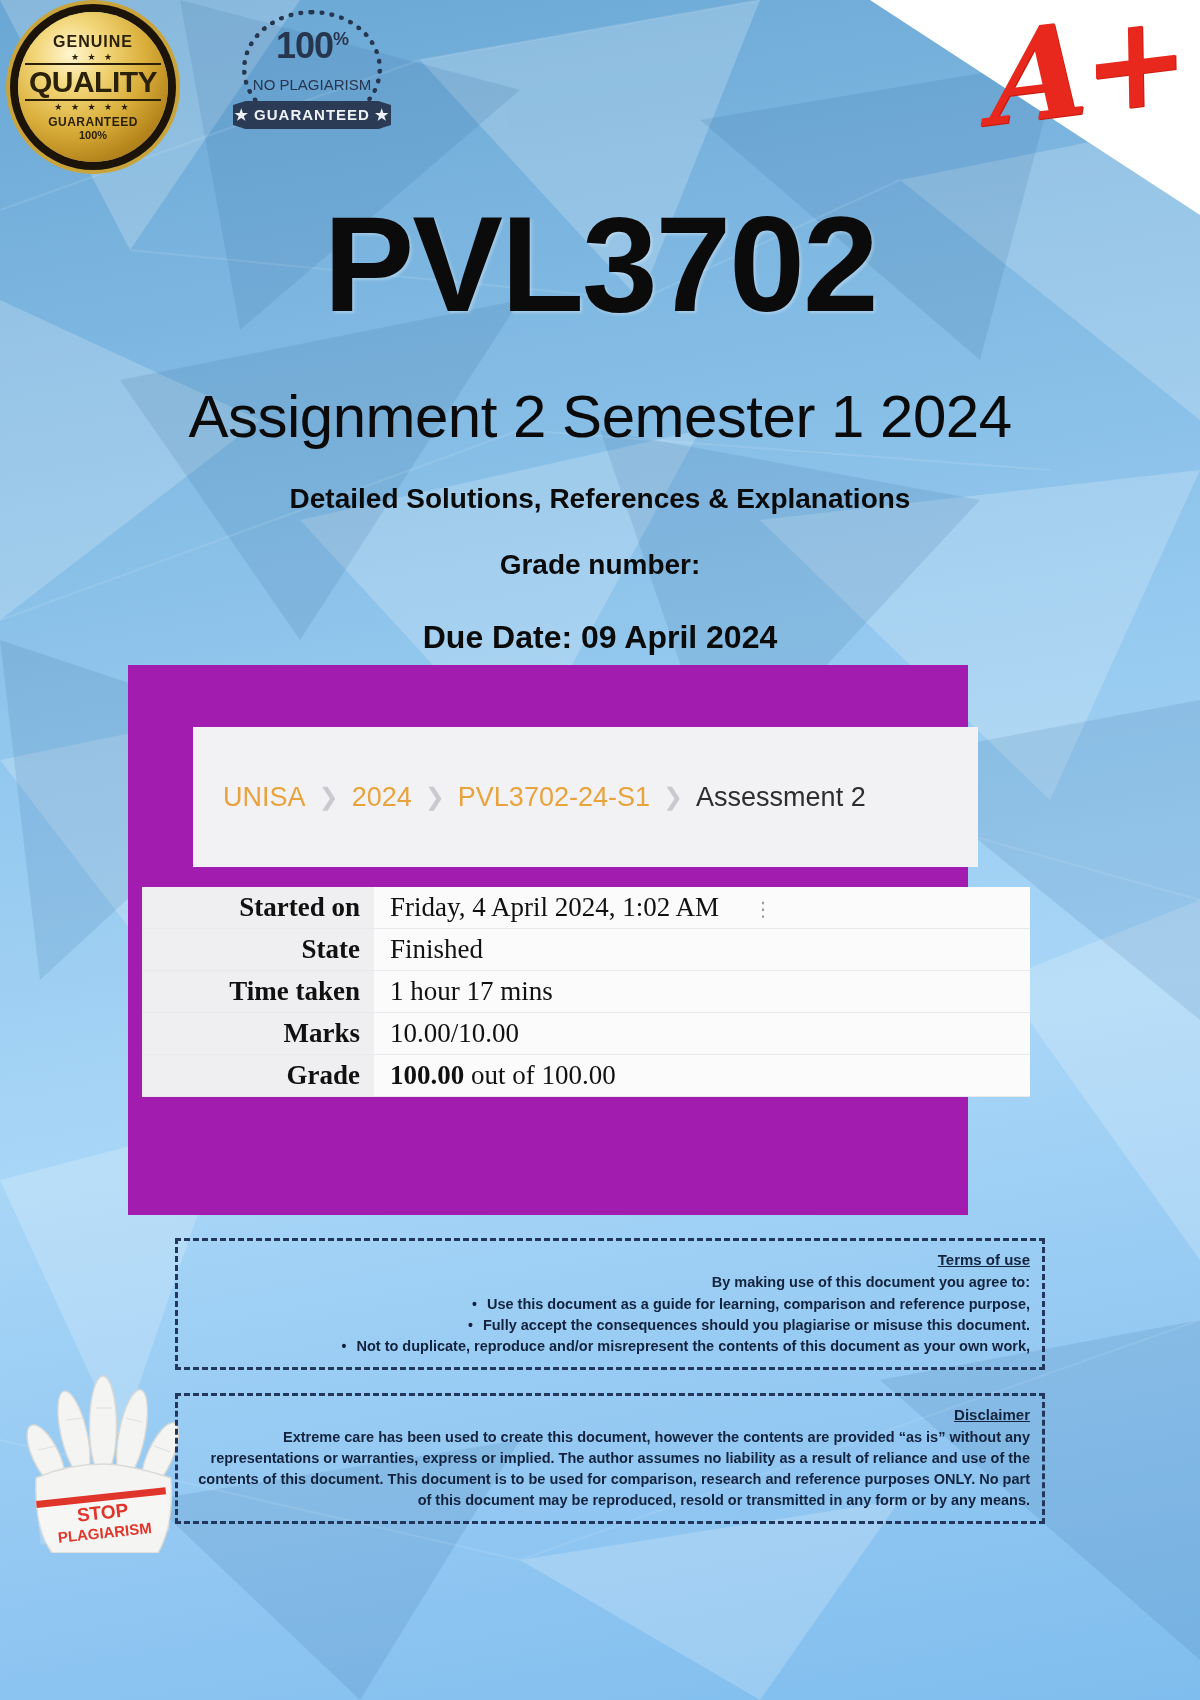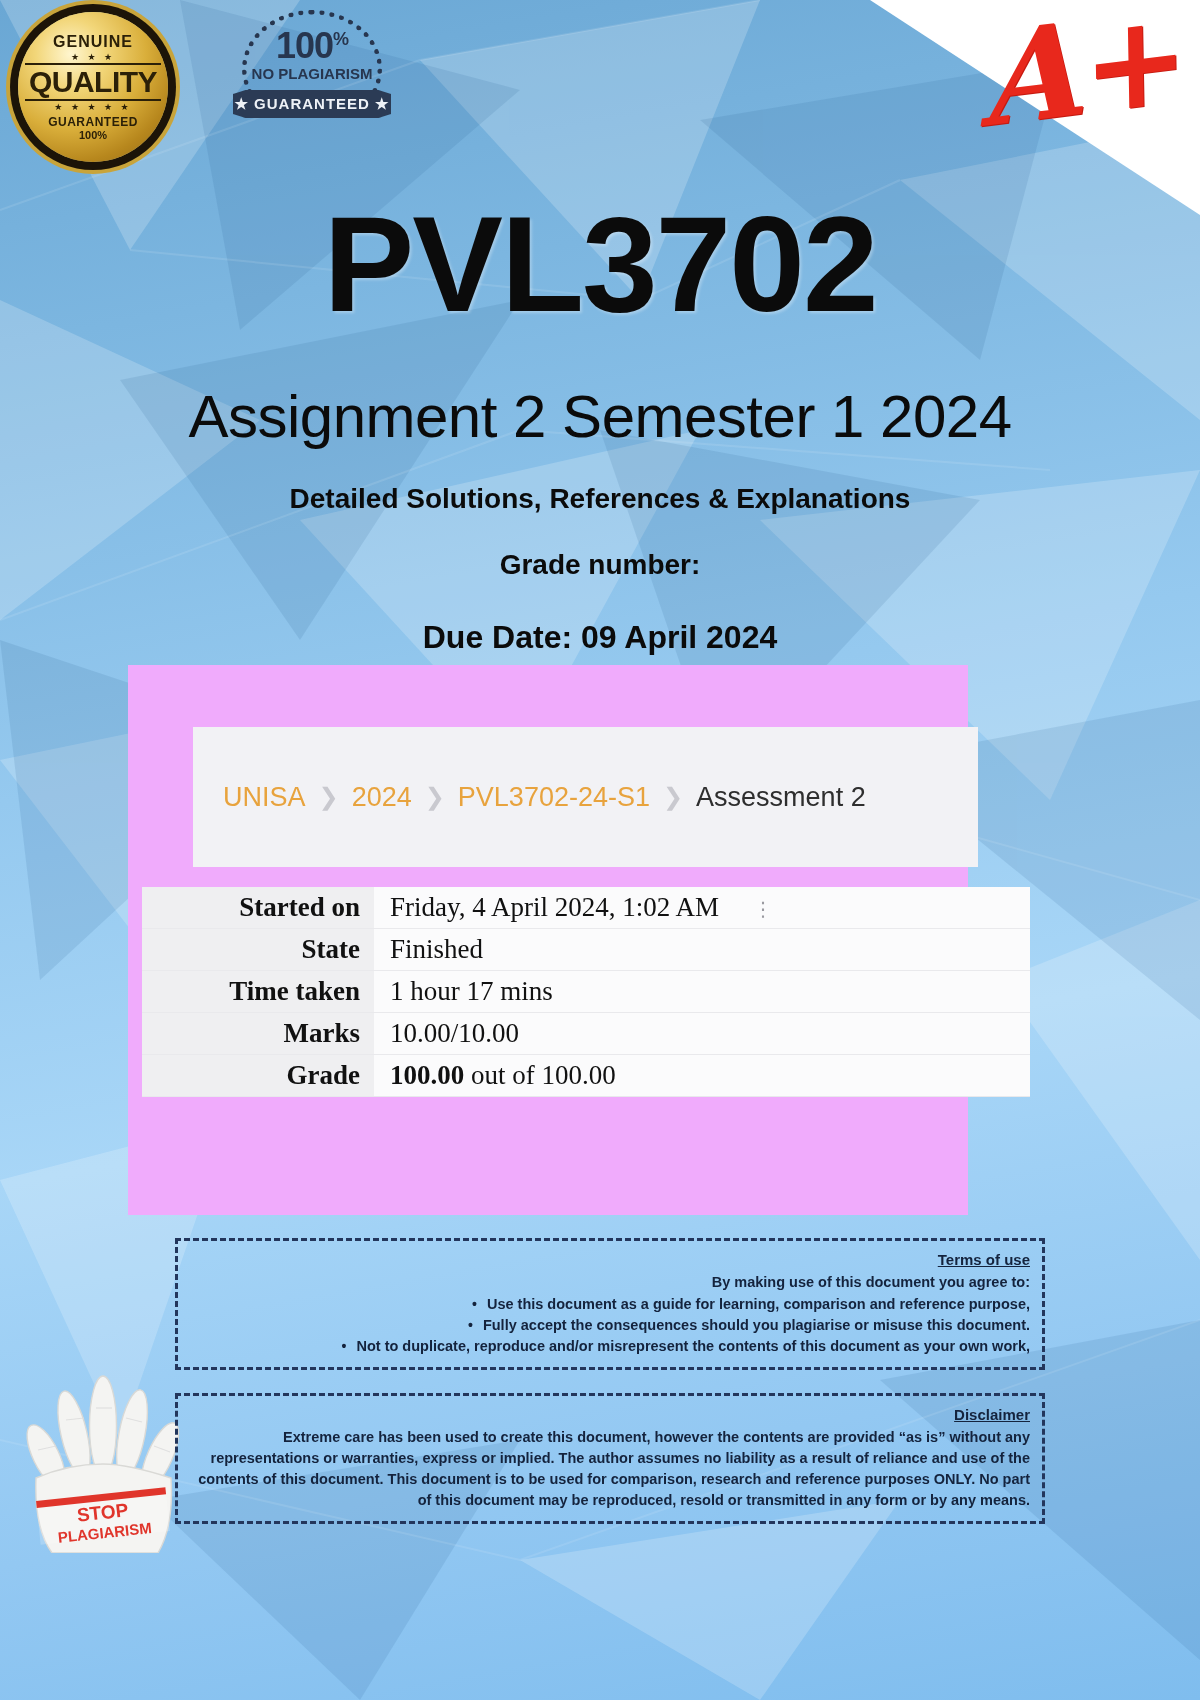--- a/index.html
+++ b/index.html
@@ -69,21 +69,21 @@
     color:#27364f;
     text-align:center;
   }
   .badge-plag .bp-ring{
     position:absolute; left:14px; top:4px; width:140px; height:118px;
     border:5px dotted #27364f; border-radius:50%;
     border-bottom-color:transparent;
   }
   .badge-plag .bp-100{ font-size:36px; font-weight:700; line-height:1; margin-top:22px; letter-spacing:-1px;}
   .badge-plag .bp-100 sup{ font-size:18px; }
-  .badge-plag .bp-np{ font-size:15px; font-weight:700; letter-spacing:0px; margin-top:1px;}
+  .badge-plag .bp-np{ font-size:15px; font-weight:400; letter-spacing:0px; margin-top:12px;}
   .badge-plag .bp-ribbon{
     margin-top:8px; width:158px; padding:5px 0;
     background:#2b3b55; color:#eef2f7;
     font-size:15px; font-weight:700; letter-spacing:1px;
     clip-path:polygon(0 14%,8% 0,92% 0,100% 14%,100% 86%,92% 100%,8% 100%,0 86%);
     box-shadow:0 2px 3px rgba(0,0,0,.3);
   }
 
   
   #hero{ position:absolute; left:0; top:0; width:1200px; z-index:5; text-align:center; }
@@ -106,21 +106,21 @@
     font-size:28px; font-weight:700; color:#0b0b0b;
   }
   #duedate-line{
     margin-top:38px;
     font-size:32px; font-weight:700; color:#0b0b0b;
   }
 
   
   #card{
     position:absolute; left:128px; top:665px; width:840px; height:550px;
-    background:#f0abfc; z-index:5;
+    background:#a21caf; z-index:5;
   }
   #breadcrumb{
     position:absolute; left:65px; top:62px; width:785px; height:140px;
     background:#f2f2f5;
     display:flex; align-items:center;
     padding-left:30px;
     font-size:27px;
   }
   #breadcrumb .crumb{ color:#e8a33d; white-space:nowrap; }
   #breadcrumb .crumb.last{ color:#2e2e2e; }

